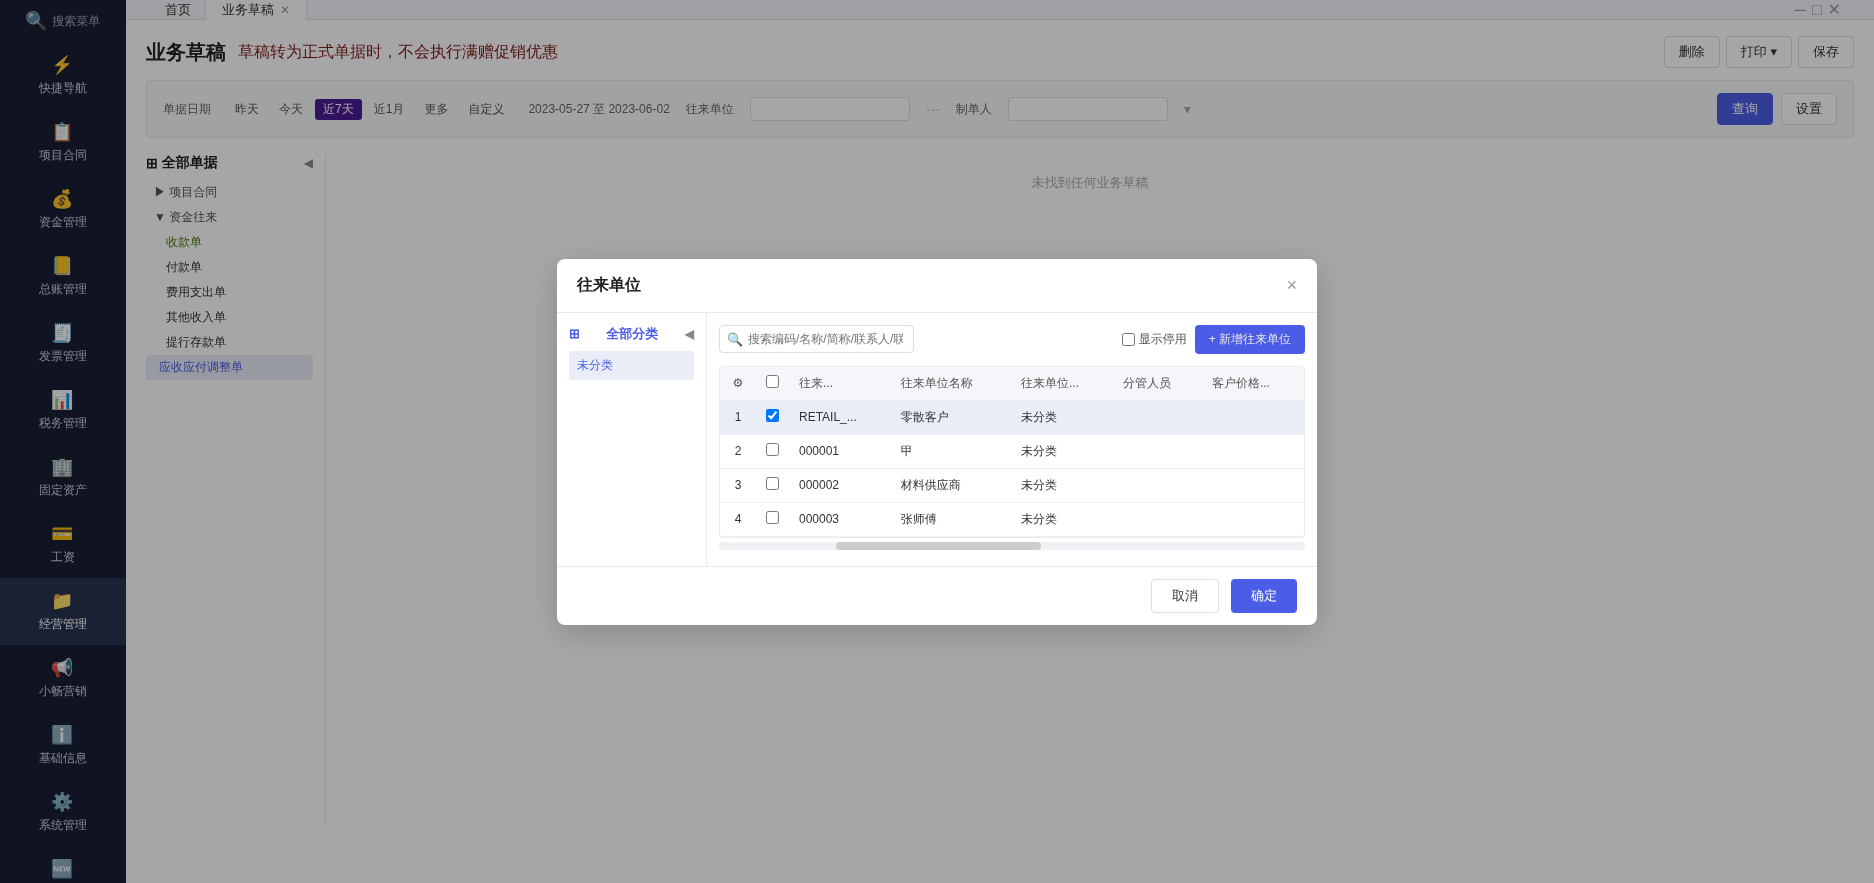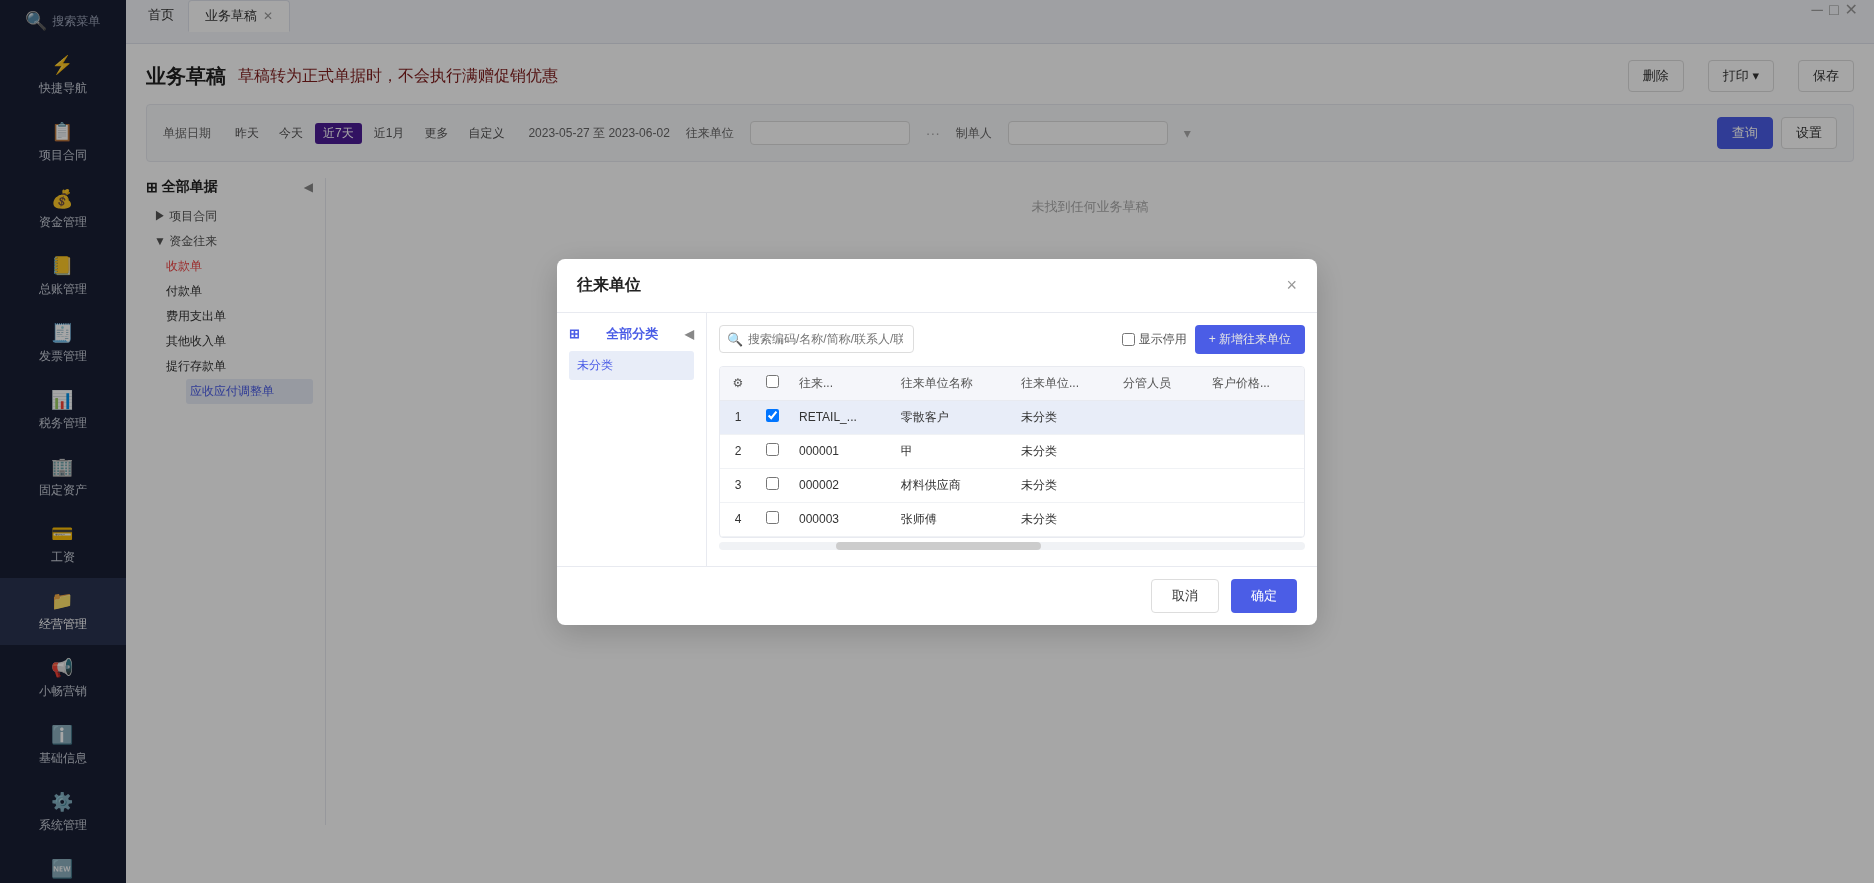--- a/index.html
+++ b/index.html
@@ -34,23 +34,23 @@
       flex-direction: column;
       height: 883px;
       overflow: hidden;
     }
 
     
     .tab-bar {
       background: #f5f6fa;
       border-bottom: 1px solid #e0e4ed;
       display: flex;
-      align-items: flex-start;
-      height: 44px;
-      padding: 0 8px;
+      align-items: center;
+      height: 20px;
+      padding: 0 25px;
     }
     .tab {
       padding: 6px 16px;
       font-size: 13px;
       cursor: pointer;
       border-radius: 4px 4px 0 0;
       display: flex;
       align-items: center;
       gap: 6px;
     }
@@ -74,21 +74,21 @@
     
     .page-header {
       display: flex;
       align-items: center;
       justify-content: space-between;
       margin-bottom: 12px;
     }
     .page-title-area { display: flex; align-items: center; gap: 12px; }
     .page-title { font-size: 20px; font-weight: bold; color: #222; }
     .page-subtitle { font-size: 16px; color: #7f1d1d; }
-    .header-actions { display: flex; gap: 24px; align-items: center; }
+    .header-actions { display: flex; gap: 6px; align-items: center; }
     .btn { padding: 6px 14px; border-radius: 4px; font-size: 13px; cursor: pointer; border: 1px solid #ddd; background: #fff; }
     .btn-primary { background: #4b5de6; color: #fff; border-color: #4b5de6; }
     .btn-outline { background: #fff; color: #333; }
 
     
     .filter-bar {
       background: #f8f9fb;
       border: 1px solid #e8eaf0;
       border-radius: 4px;
       padding: 12px 16px;
@@ -348,26 +348,26 @@
       <div class="left-panel">
         <div class="left-panel-header">
           <div class="left-panel-title">
             <span>⊞</span>
             <span>全部单据</span>
           </div>
           <span style="font-size:12px;color:#888;cursor:pointer;">◀</span>
         </div>
         <div style="font-size:12px;color:#555;padding:4px 0 4px 8px;cursor:pointer;">▶ 项目合同</div>
         <div style="font-size:12px;color:#555;padding:4px 0 4px 8px;cursor:pointer;">▼ 资金往来</div>
-        <div style="font-size:12px;color:#ef4444;padding:4px 0 4px 20px;cursor:pointer;">收款单</div>
+        <div style="font-size:12px;color:#4d7c0f;padding:4px 0 4px 20px;cursor:pointer;">收款单</div>
         <div style="font-size:12px;color:#333;padding:4px 0 4px 20px;cursor:pointer;">付款单</div>
         <div style="font-size:12px;color:#333;padding:4px 0 4px 20px;cursor:pointer;">费用支出单</div>
         <div style="font-size:12px;color:#333;padding:4px 0 4px 20px;cursor:pointer;">其他收入单</div>
         <div style="font-size:12px;color:#333;padding:4px 0 4px 20px;cursor:pointer;">提行存款单</div>
-        <div style="font-size:12px;color:#4b5de6;padding:4px 0 4px 4px;cursor:pointer;background:#e8edf8;border-radius:3px;margin-left:40px;">应收应付调整单</div>
+        <div style="font-size:12px;color:#4b5de6;padding:4px 0 4px 13px;cursor:pointer;background:#e8edf8;border-radius:3px;">应收应付调整单</div>
       </div>
 
       <div class="right-panel">
         <div class="empty-hint">未找到任何业务草稿</div>
       </div>
     </div>
 
     <div class="overlay">
       <div class="modal">
 

